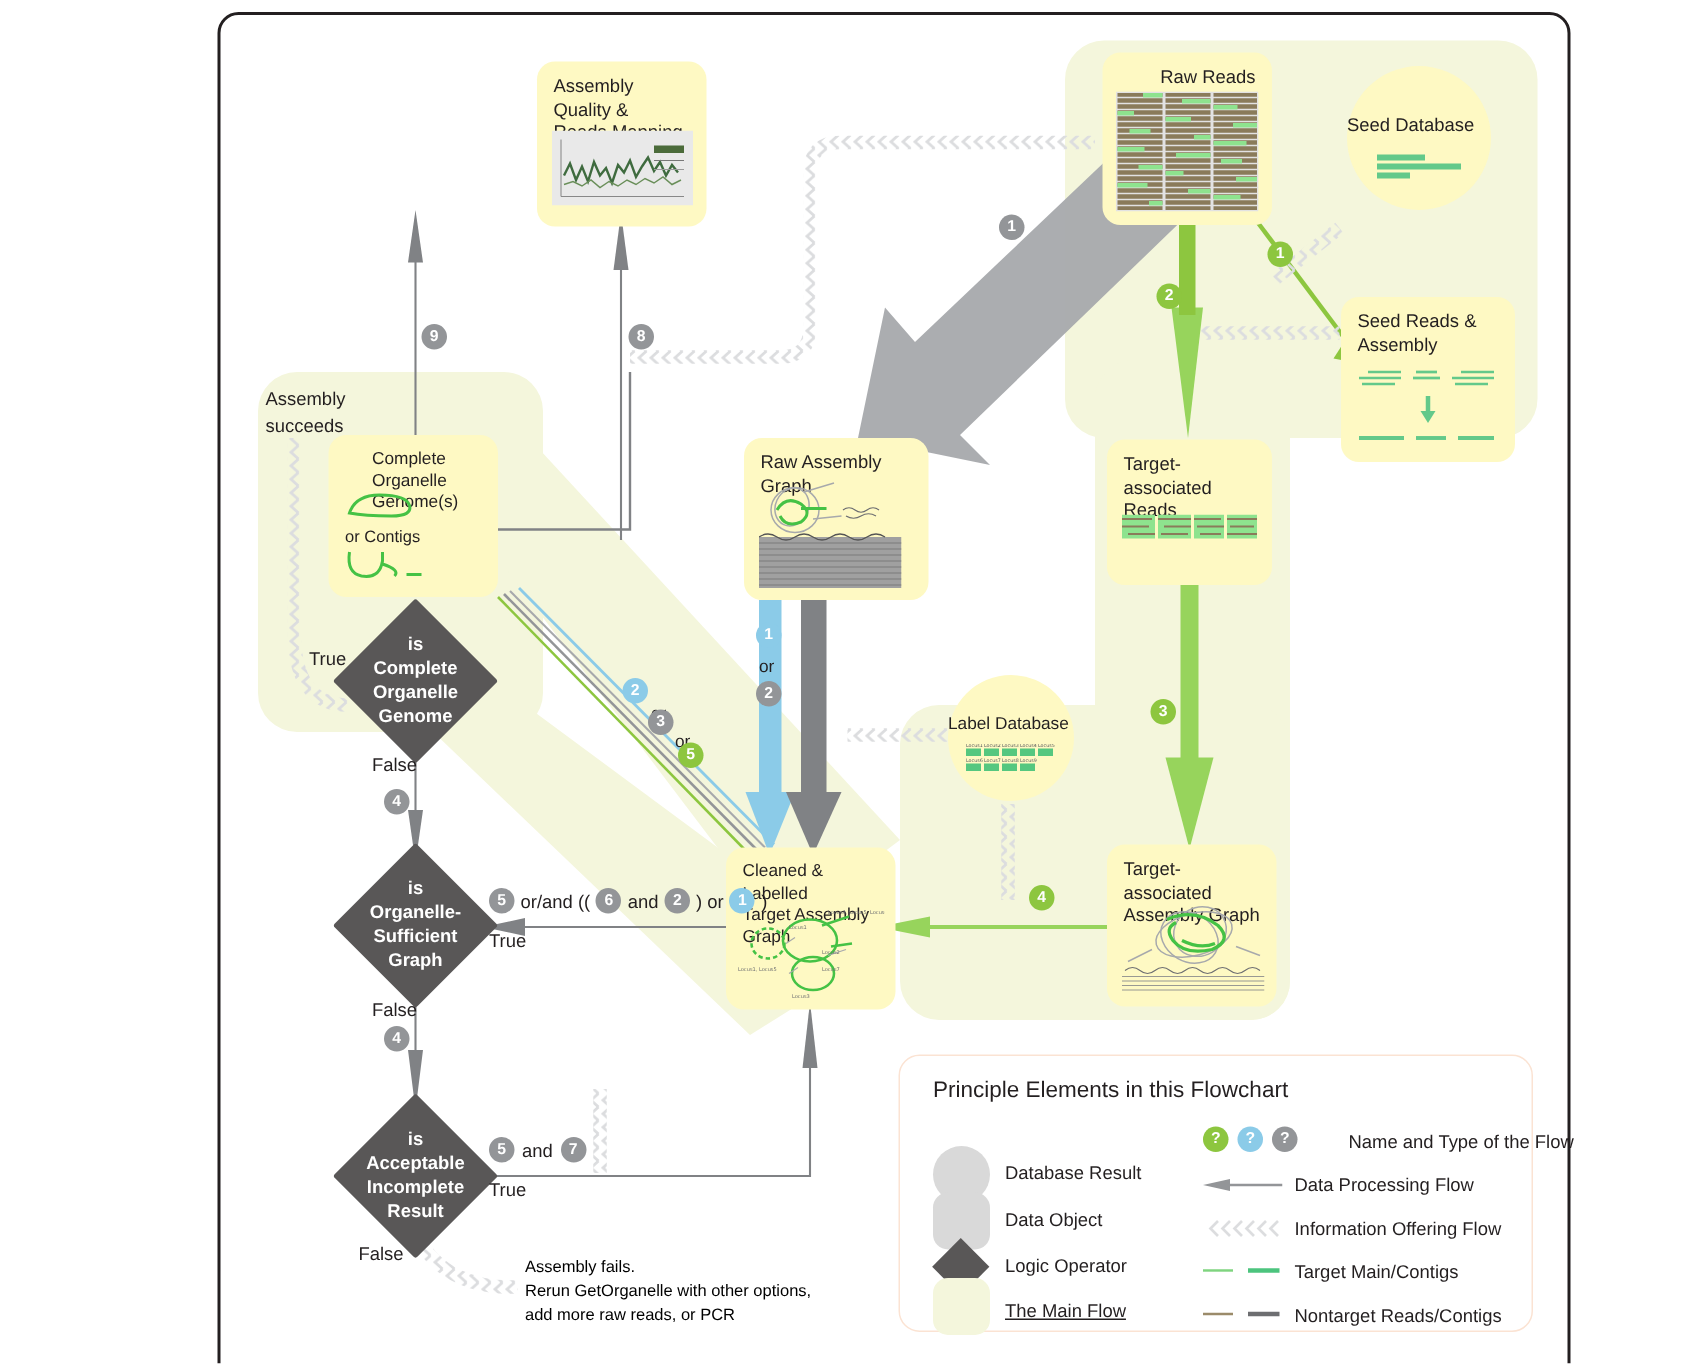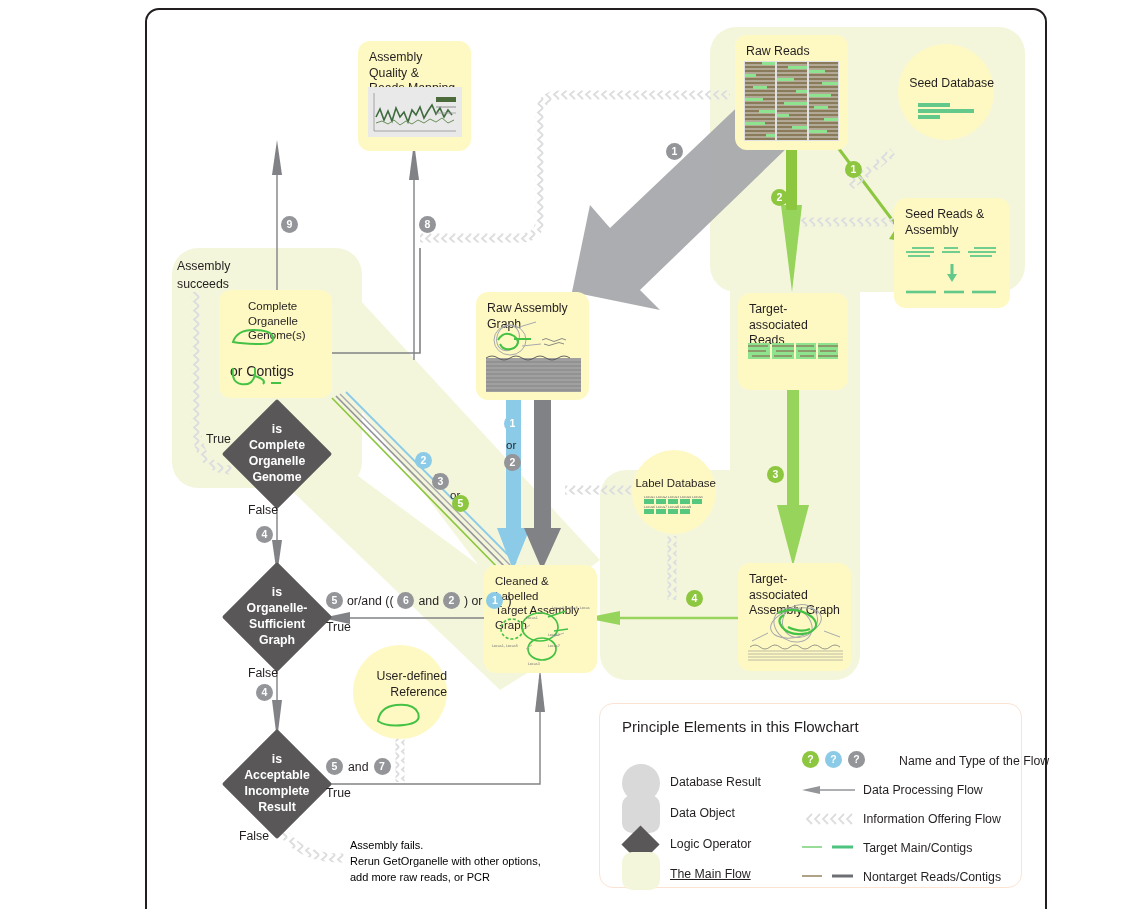--- a/index.html
+++ b/index.html
@@ -40,21 +40,21 @@
     background: #fef9c3;
     border-radius: 12px;
     color: #231f20;
     font-size: 12.3px;
     line-height: 1.28;
     padding: 9px 11px 8px 11px;
   }
   .node.circle { border-radius: 50%; padding: 0; }
   .node.circle .ttl {
     position: absolute; left: 0; right: 0;
-    text-align: right;
+    text-align: left;
   }
   .ttl { white-space: pre-line; }
 
   
   .diamond {
     position: absolute;
     background: #595757;
     transform: rotate(45deg);
     border-radius: 2px;
   }
@@ -231,21 +231,21 @@
       <polyline points="8,36 14,34 20,37 26,33 32,38 38,34 44,37 50,33 56,36 62,32 68,35 74,31 80,36 86,33" fill="none" stroke="#6a8f5a" stroke-width="1"></polyline>
       <line x1="6" y1="44" x2="88" y2="44" stroke="#888" stroke-width="0.7"></line>
       <line x1="6" y1="6" x2="6" y2="44" stroke="#888" stroke-width="0.7"></line>
       <rect x="68" y="10" width="20" height="5" fill="#4b6b3a"></rect>
       <line x1="68" y1="20" x2="88" y2="20" stroke="#777" stroke-width="0.8"></line>
       <line x1="68" y1="26" x2="88" y2="26" stroke="#999" stroke-width="0.8"></line>
     </svg>
   </div>
 
   <div class="node" style="left:735px; top:35px; width:113px; height:115px;">
-    <div class="ttl" style="text-align:left;">Raw Reads</div>
+    <div class="ttl" style="text-align:right;">Raw Reads</div>
     <svg class="thumb" style="left:9px; top:26px;" width="95" height="80" viewBox="0 0 95 80">
       <rect width="95" height="80" fill="#e2e2e2"></rect>
       <g>
         <rect x="1" y="1" width="30" height="78" fill="#8a7b5a"></rect>
         <rect x="33" y="1" width="30" height="78" fill="#8a7b5a"></rect>
         <rect x="65" y="1" width="29" height="78" fill="#8a7b5a"></rect>
       </g>
       <g stroke="#e2e2e2" stroke-width="0.9">
         <line x1="0" y1="4" x2="95" y2="4"></line>
           <line x1="0" y1="8" x2="95" y2="8"></line>
@@ -342,21 +342,21 @@
         <line x1="50" y1="8" x2="68" y2="8"></line>
           <line x1="72" y1="8" x2="88" y2="8"></line>
         <line x1="4" y1="13" x2="22" y2="13"></line>
           <line x1="26" y1="13" x2="44" y2="13"></line>
         <line x1="52" y1="13" x2="66" y2="13"></line>
           <line x1="70" y1="13" x2="90" y2="13"></line>
       </g>
     </svg>
   </div>
 
-  <div class="node" style="left:476px; top:292px; width:113px; height:108px;">
+  <div class="node" style="left:496px; top:292px; width:123px; height:108px;">
     <div class="ttl">Raw Assembly Graph</div>
     <svg class="thumb" style="left:10px; top:28px;" width="95" height="72" viewBox="0 0 95 72">
       <g fill="none" stroke="#a7a9ac" stroke-width="1">
         <ellipse cx="24" cy="20" rx="16" ry="15"></ellipse>
         <ellipse cx="22" cy="18" rx="11" ry="13" transform="rotate(25 22 18)"></ellipse>
         <path d="M30,8 L50,2"></path>
           <path d="M36,26 L55,24"></path>
       </g>
       <g fill="none" stroke="#45c245" stroke-width="2">
         <path d="M12,20 Q18,10 28,16 Q36,22 28,28 Q18,32 14,24"></path>
@@ -464,35 +464,28 @@
       </g>
     </svg>
   </div>
 
   <div class="node" style="left:219px; top:290px; width:113px; height:108px;">
     <div class="ttl" style="font-size:11.5px;margin-left:18px;">Complete Organelle
 Genome(s)</div>
     <svg class="thumb" style="left:10px; top:36px;" width="68" height="22" viewBox="0 0 68 22">
       <path d="M4,16 Q8,4 24,4 Q42,4 44,11 Q46,18 32,18 Q14,18 4,16 Z" fill="none" stroke="#45c245" stroke-width="2"></path>
     </svg>
-    <div class="ttl" style="position:absolute; left:11px; top:73px; font-size:14px;">or Contigs</div>
+    <div class="ttl" style="position:absolute; left:11px; top:61px; font-size:11px;">or Contigs</div>
     <svg class="thumb" style="left:10px; top:76px;" width="68" height="24" viewBox="0 0 68 24">
       <path d="M4,2 Q2,16 12,18 Q24,20 26,8 L26,2" fill="none" stroke="#45c245" stroke-width="2"></path>
       <path d="M26,10 Q38,14 34,18" fill="none" stroke="#45c245" stroke-width="2"></path>
       <line x1="42" y1="17" x2="52" y2="17" stroke="#45c245" stroke-width="2"></line>
     </svg>
   </div>
 
-  <div class="node circle" style="left:353px; top:645px; width:94px; height:94px;">
-    <div class="ttl" style="top:24px;">User-defined
-Reference</div>
-    <svg class="thumb" style="left:21px; top:56px;" width="54" height="28" viewBox="0 0 54 28">
-      <path d="M4,20 Q6,6 22,4 Q40,2 44,12 Q48,22 30,24 Q12,26 4,20 Z" fill="none" stroke="#45c245" stroke-width="2"></path>
-    </svg>
-  </div>
 
   <div class="diamond" style="left:238px; top:415px; width:78px; height:78px;"></div>
   <div class="diamond-label" style="left:222px; top:415px; width:110px; height:78px;">is
 Complete
 Organelle
 Genome</div>
 
   <div class="diamond" style="left:238px; top:578px; width:78px; height:78px;"></div>
   <div class="diamond-label" style="left:222px; top:578px; width:110px; height:78px;">is
 Organelle-

